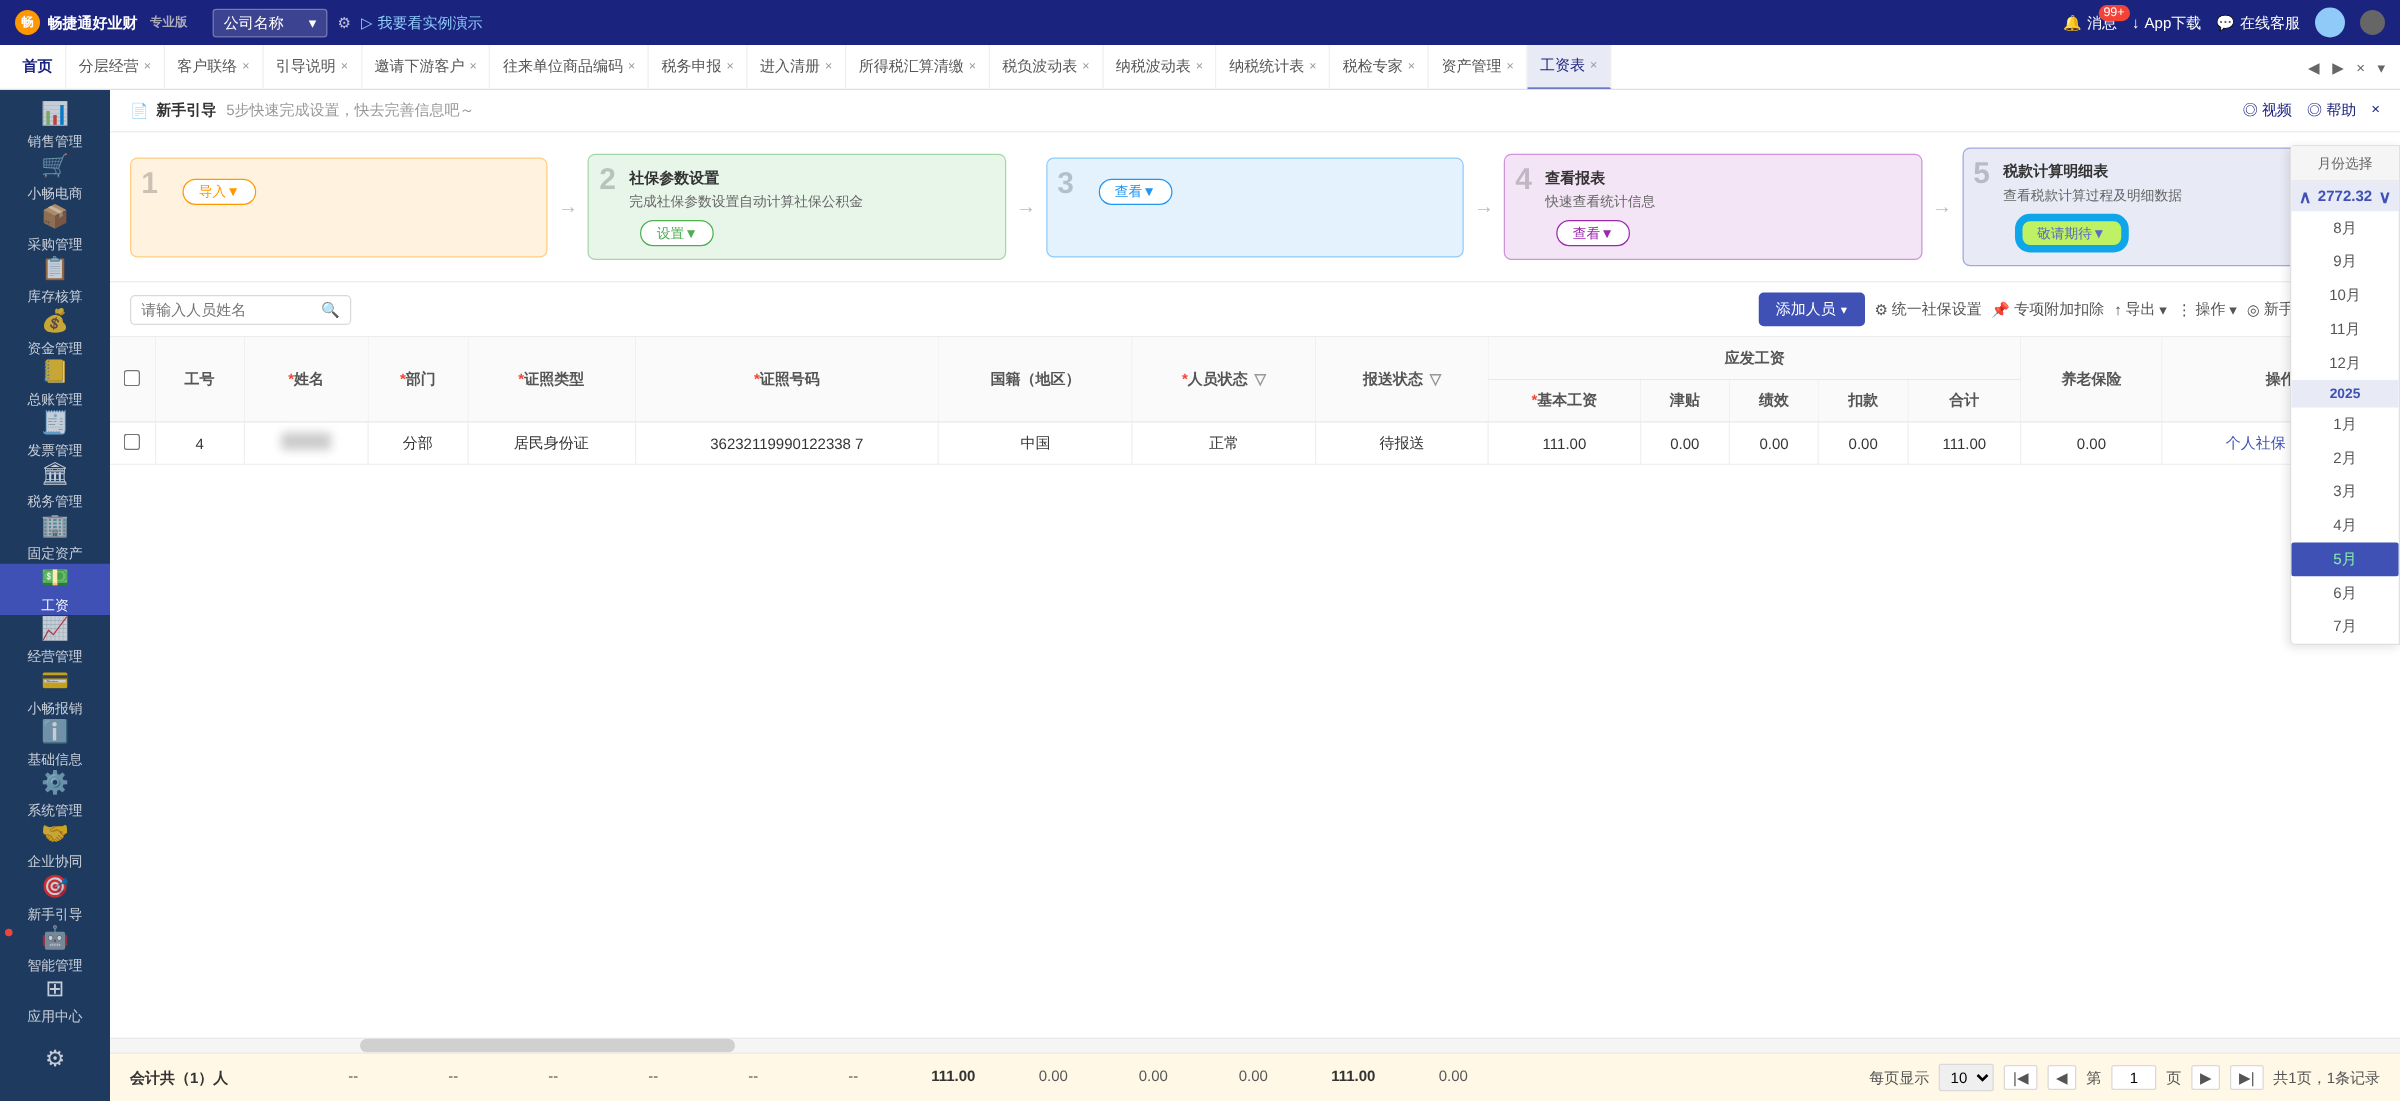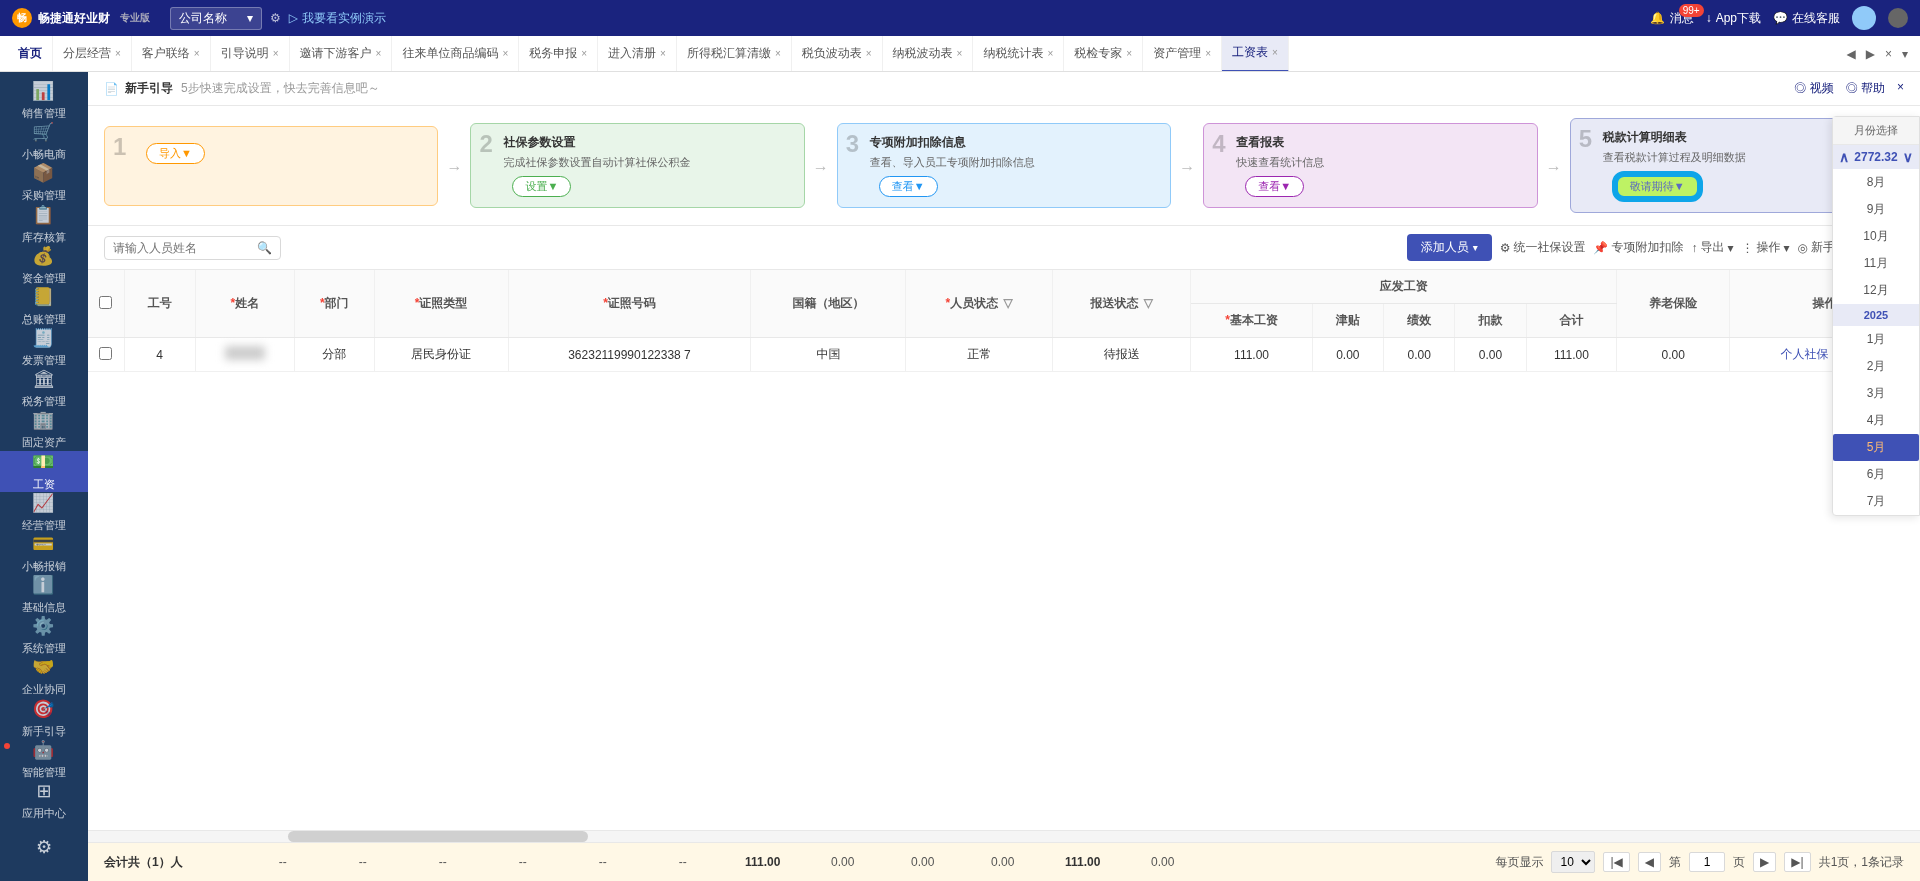--- a/index.html
+++ b/index.html
@@ -84,36 +84,36 @@
     thead th { background: #fafafa; border-bottom: 1px solid #e8e8e8; border-right: 1px solid #f0f0f0; padding: 8px 8px; font-size: 12px; color: #555; text-align: center; white-space: nowrap; position: sticky; top: 0; z-index: 2; }
     tbody td { border-bottom: 1px solid #f0f0f0; border-right: 1px solid #f0f0f0; padding: 8px; text-align: center; font-size: 12px; color: #333; }
     .sub-header { background: #fff8e1 !important; }
     .checkbox-cell { width: 36px; }
     .filter-icon { color: #999; cursor: pointer; margin-left: 2px; }
     .op-link { color: #3f51b5; cursor: pointer; margin: 0 2px; }
     .blurred-text { filter: blur(4px); background: #ccc; border-radius: 2px; display: inline-block; width: 40px; height: 14px; }
 
     
     .table-footer { background: #fff8e6; border-top: 1px solid #e8e8e8; padding: 8px 16px; display: flex; align-items: center; flex-shrink: 0; }
-    .footer-summary { display: flex; align-items: center; color: #555; font-size: 12px; }
+    .footer-summary { display: flex; align-items: flex-start; color: #555; font-size: 12px; }
     .footer-col { min-width: 80px; text-align: center; }
     .footer-label { color: #333; font-weight: bold; }
     .pagination { margin-left: auto; display: flex; align-items: center; gap: 8px; font-size: 12px; color: #555; }
     .page-btn { border: 1px solid #d9d9d9; background: #fff; padding: 2px 6px; cursor: pointer; border-radius: 2px; }
     .page-btn:disabled { color: #ccc; cursor: default; }
     .page-input { border: 1px solid #d9d9d9; width: 36px; text-align: center; padding: 2px; border-radius: 2px; }
     .scrollbar-area { height: 12px; background: #f5f5f5; border-top: 1px solid #e8e8e8; }
     .scroll-thumb { height: 100%; width: 300px; margin-left: 200px; background: #d0d0d0; border-radius: 6px; }
 
     
     .month-panel { position: fixed; right: 0; top: 116px; width: 88px; background: #fff; border: 1px solid #e0e0e0; border-radius: 4px 0 0 4px; box-shadow: -2px 2px 8px rgba(0,0,0,0.1); z-index: 100; }
     .month-panel-title { background: #f5f5f5; padding: 6px; text-align: center; font-size: 11px; color: #666; border-bottom: 1px solid #e8e8e8; }
     .month-panel-year { padding: 4px 6px; text-align: center; display: flex; align-items: center; justify-content: space-between; background: #e8eaf6; color: #3f51b5; font-weight: bold; font-size: 12px; }
     .month-item { padding: 5px 6px; text-align: center; cursor: pointer; color: #555; font-size: 12px; }
-    .month-item.active { background: #3f51b5; color: #fdba74; border-radius: 2px; }
+    .month-item.active { background: #3f51b5; color: #86efac; border-radius: 2px; }
     .month-nav { color: #3f51b5; cursor: pointer; font-size: 14px; }
     .month-panel-scroll { overflow: hidden; }
 
     .per-page-select { border: 1px solid #d9d9d9; border-radius: 2px; padding: 2px 4px; font-size: 12px; }
   </style>
 </head>
 <body>
 
 <div class="top-bar">
   <div class="top-bar-logo">
@@ -283,24 +283,20 @@
         <span class="step-num">2</span>
         <div>
           <div class="step-title">社保参数设置</div>
           <div class="step-desc">完成社保参数设置自动计算社保公积金</div>
         </div>
         <span class="step-btn green">设置▼</span>
       </div>
       <span class="step-arrow">→</span>
       <div class="step-card step3">
         <span class="step-num">3</span>
-        <div>
-          <div class="step-title">专项附加扣除信息</div>
-          <div class="step-desc">查看、导入员工专项附加扣除信息</div>
-        </div>
         <span class="step-btn blue">查看▼</span>
       </div>
       <span class="step-arrow">→</span>
       <div class="step-card step4">
         <span class="step-num">4</span>
         <div>
           <div class="step-title">查看报表</div>
           <div class="step-desc">快速查看统计信息</div>
         </div>
         <span class="step-btn purple">查看▼</span>

